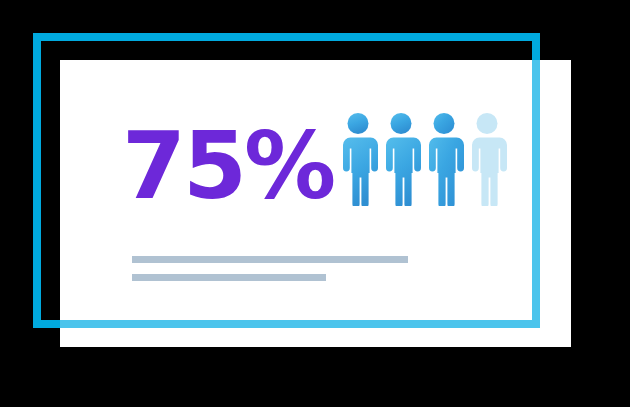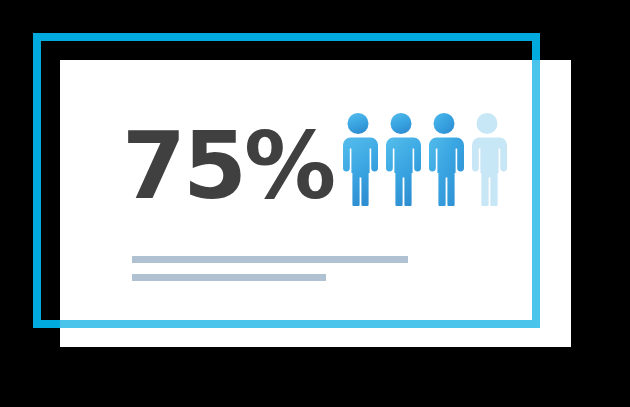--- a/index.html
+++ b/index.html
@@ -111,21 +111,21 @@
 </head>
 <body>
 
 <div id="stage" style="background: rgb(0, 0, 0);">
 
   <div id="card" style="background: rgb(255, 255, 255);">
     <div id="content">
 
       <div id="stat-row">
 
-        <div id="percent-value" style="color: #404040;">75%</div>
+        <div id="percent-value" style="color: #6d28d9;">75%</div>
 
         <div id="people">
 
           <svg class="person-icon" viewBox="0 0 42 94" aria-hidden="true">
             <defs>
               <linearGradient id="g1" x1="0" y1="0" x2="0.35" y2="1">
                 <stop offset="0%" stop-color="#56bdec"></stop>
                 <stop offset="55%" stop-color="#3ba6e2"></stop>
                 <stop offset="100%" stop-color="#2f8fd2"></stop>
               </linearGradient>

